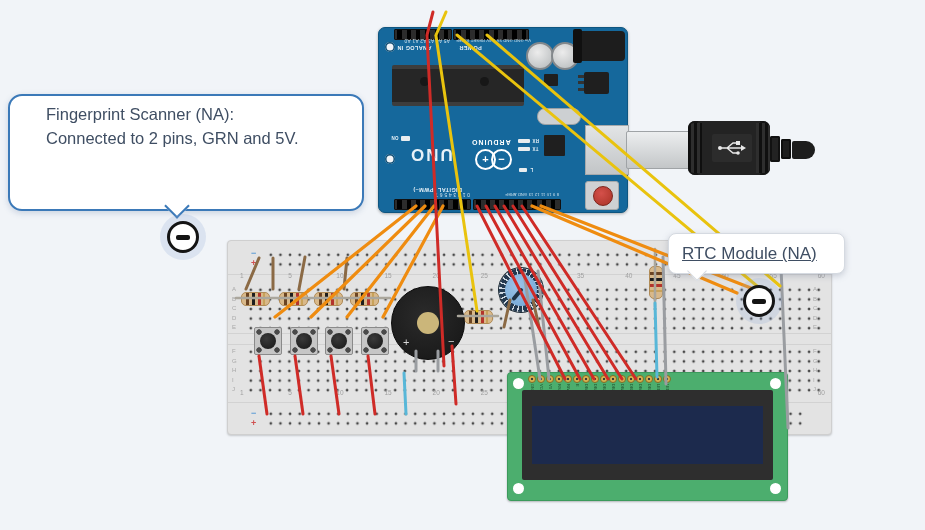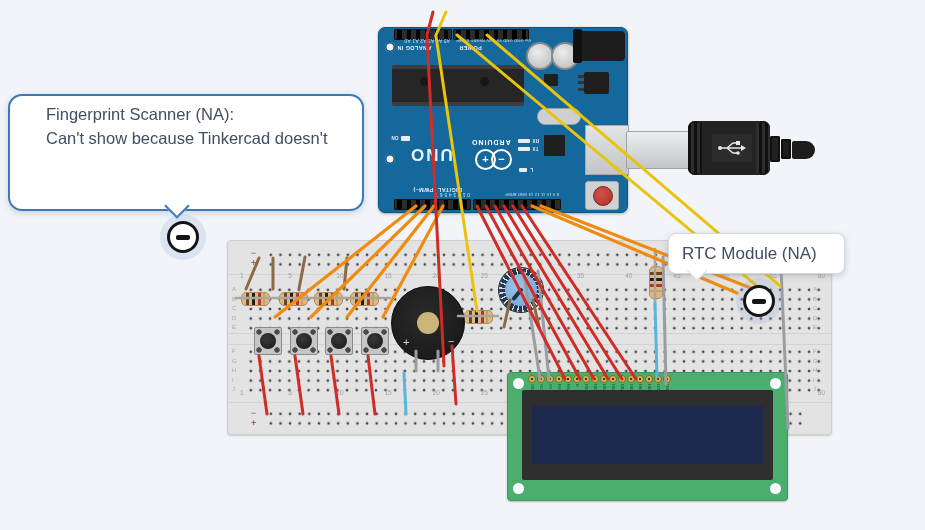--- a/index.html
+++ b/index.html
@@ -104,21 +104,21 @@
   .wires g{fill:none;stroke-linecap:round;}
 
   
   .bubble1{position:absolute;left:8px;top:94px;width:352px;height:113px;background:#fff;
     border:2.5px solid #3b79b8;border-radius:14px;box-shadow:0 2px 6px rgba(60,90,140,.22);z-index:10;}
   .bubble1 .txt{position:absolute;left:16px;top:7px;font-size:16.5px;line-height:23.5px;color:#3f4e63;margin-left:20px;}
   .tail1{position:absolute;left:168px;top:197px;width:16px;height:16px;background:#fff;transform:rotate(45deg);
     border-right:2.5px solid #3b79b8;border-bottom:2.5px solid #3b79b8;z-index:11;}
   .bubble2{position:absolute;left:668px;top:233px;width:175px;height:39px;background:#fff;
     border:1.5px solid #d5dae1;border-radius:8px;box-shadow:0 2px 6px rgba(120,130,150,.35);z-index:10;}
-  .bubble2 .txt{position:absolute;left:13px;top:0;font-size:17px;line-height:39px;color:#3f4e63;white-space:nowrap;}
+  .bubble2 .txt{position:absolute;left:13px;top:0;font-size:17px;line-height:39px;color:#3f4e63;white-space:nowrap;text-decoration:underline;}
   .tail2{position:absolute;left:690px;top:264px;width:13px;height:13px;background:#fff;transform:rotate(45deg);
     border-right:1.5px solid #d5dae1;border-bottom:1.5px solid #d5dae1;z-index:11;}
   .marker{position:absolute;width:26px;height:26px;border-radius:50%;background:#fff;border:3.5px solid #141414;
     box-shadow:0 0 0 7px rgba(140,170,215,.22);z-index:12;}
   .marker::after{content:"";position:absolute;left:6px;top:11px;width:14px;height:4.5px;background:#141414;border-radius:2px;}
 </style>
 </head>
 <body>
 
 <div id="canvas">
@@ -423,21 +423,21 @@
       <line x1="331" y1="356" x2="339" y2="414"></line>
       <line x1="368" y1="356" x2="375" y2="414"></line>
       <line x1="452" y1="346" x2="456" y2="404"></line>
     </g>
   </svg>
 
   <div class="tail1"></div>
   <div class="bubble1">
     <div class="txt">
       <div>Fingerprint Scanner (NA):</div>
-      <div>Can't show because Tinkercad doesn't</div>
+      <div>Connected to 2 pins, GRN and 5V.</div>
     </div>
   </div>
   <div class="marker" style="left:167px;top:221px"></div>
 
   <div class="tail2"></div>
   <div class="bubble2">
     <div class="txt">RTC Module (NA)</div>
   </div>
   <div class="marker" style="left:743px;top:285px"></div>
 

